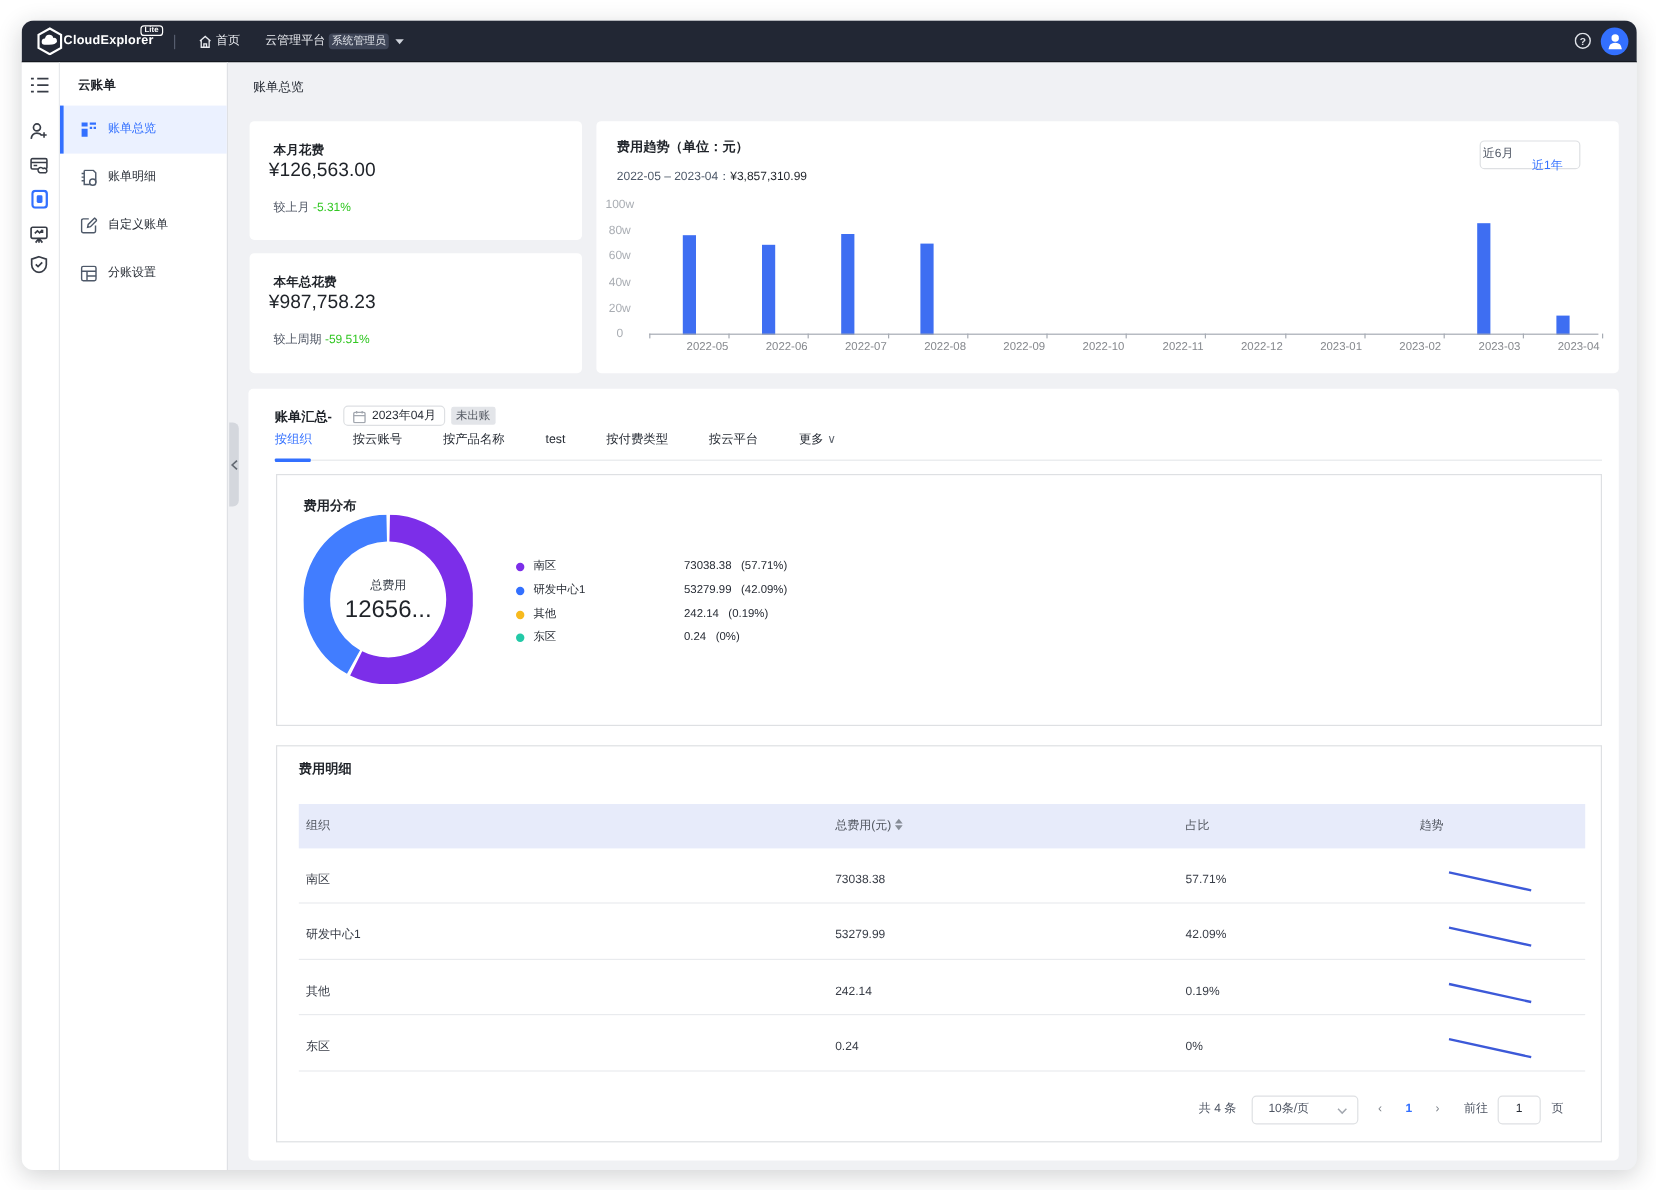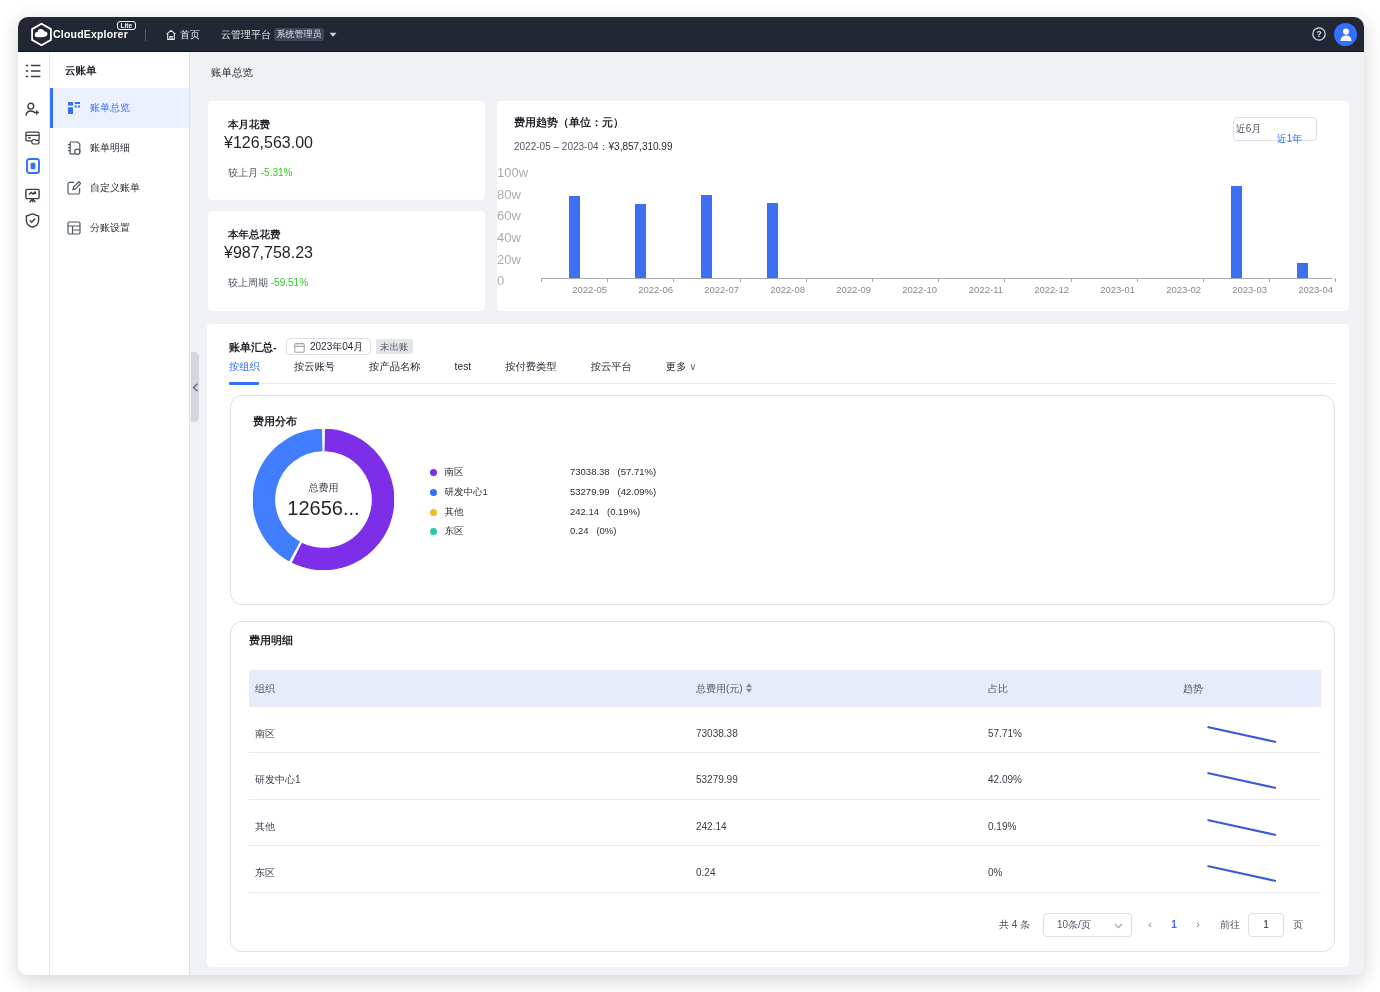--- a/index.html
+++ b/index.html
@@ -27,34 +27,34 @@
 .klabel{position:absolute;left:20px;top:17px;font-size:10.5px;font-weight:bold;color:#1f2329}
 .kval{position:absolute;left:16px;top:32.5px;font-size:16px;color:#1f2329}
 .ksub{position:absolute;left:20px;top:65px;font-size:10px;color:#4e5563}
 .green{color:#32c723}
 
 .ctitle{position:absolute;left:17px;top:14px;font-size:11px;font-weight:bold}
 .csub{position:absolute;left:17px;top:39px;font-size:10px;color:#272c35}
 .seg{position:absolute;left:736px;top:16px;width:84px;height:24px;border:1px solid #dee0e3;border-radius:4px;background:#fff;font-size:10px;display:flex}
 .seg .s1{flex:1;text-align:center;line-height:22px;color:#4e5563}
 .seg .s2{flex:1;text-align:center;line-height:18px;color:#3370ff;background:#86efac;border-radius:3px;margin:12px}
-.ylab{position:absolute;width:39px;text-align:left;font-size:13px;color:#a9adb3}
+.ylab{position:absolute;width:39px;text-align:center;font-size:10px;color:#a9adb3}
 .xlab{position:absolute;width:66px;text-align:right;font-size:9.5px;color:#86898e}
 .bar{position:absolute;width:11px;background:#3e6ef2}
 .axis{position:absolute;left:44px;width:791px;height:1px;background:#a6abb3}
 
 .stitle{position:absolute;left:22px;top:16px;font-size:11px;font-weight:bold}
 .dpick{position:absolute;left:79px;top:14px;width:85px;height:17px;border:1px solid #dee0e3;border-radius:4px;background:#fff;font-size:10px;color:#272c35;line-height:15px}
 .tag{position:absolute;left:169px;top:15px;height:15px;background:#e3e5e9;border-radius:2px;font-size:9.5px;line-height:15px;color:#51565f;padding:0 4px}
 .tabs{position:absolute;left:22px;top:37px;height:14px;display:flex;gap:34px;font-size:10.3px;color:#272c35}
 .tabs .t{line-height:12px}
 .tabs .t.on{color:#3370ff;position:relative}
 .tabline{position:absolute;left:22px;top:59px;width:1106px;height:1px;background:#e7e9ec}
 .tabon{position:absolute;left:22px;top:58px;width:30px;height:3px;background:#3370ff;border-radius:1px}
-.box{position:absolute;left:23px;width:1105px;border:1px solid #dee0e3;border-radius:12px;background:#fff}
+.box{position:absolute;left:23px;width:1105px;border:1px solid #dee0e3;border-radius:0;background:#fff}
 .btitle{position:absolute;left:22px;top:18px;font-size:11px;font-weight:bold}
 
 .donut{position:absolute;left:22px;top:33px;width:141px;height:141px}
 .dlab{position:absolute;left:40px;top:85px;width:105px;text-align:center;font-size:10px;color:#333a45}
 .dval{position:absolute;left:25px;top:101px;width:135px;text-align:center;font-size:20px;color:#1f2329}
 .leg{position:absolute;left:198px;font-size:9.5px;color:#272c35}
 .leg .dot{position:absolute;left:1px;top:2.5px;width:7px;height:7px;border-radius:50%}
 .leg .l1{position:absolute;left:15.5px;top:-4px;width:120px;line-height:20px}
 .leg .l2{position:absolute;left:141px;top:-4px;line-height:20px;white-space:nowrap}
 

